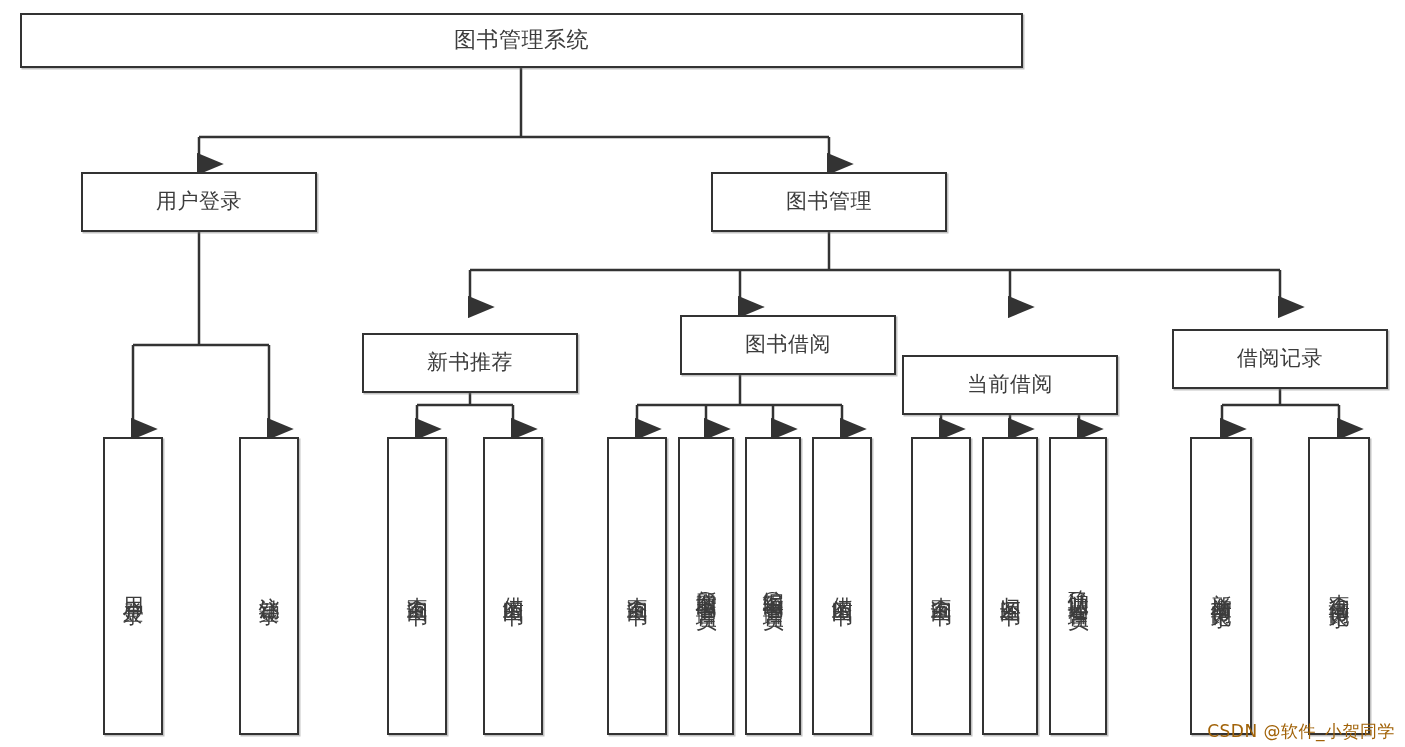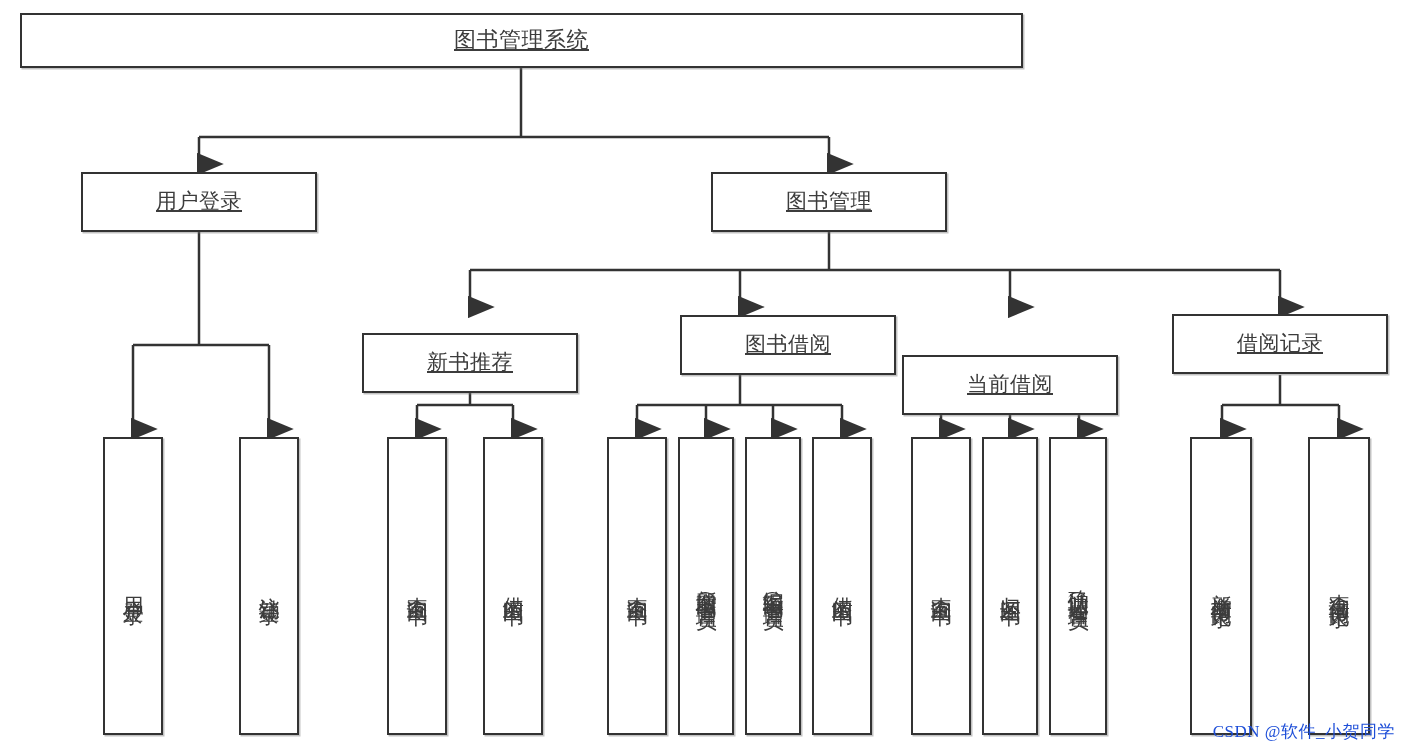--- a/index.html
+++ b/index.html
@@ -41,21 +41,20 @@
     display: block;
     text-align: center;
     color: #3c3c3c;
     white-space: pre;
   }
   
   .node.horiz .node-label {
     font-size: 21px;
     line-height: 1.2;
     letter-spacing: 0.5px;
-    text-decoration: underline;
   }
   .node.root .node-label {
     font-size: 22px;
   }
   
   .node.vert {
     align-items: center;
     justify-content: center;
     padding: 4px 0;
   }
@@ -65,25 +64,24 @@
     font-size: 21px;
     line-height: 1.08;
     letter-spacing: 3px;
     max-height: 100%;
   }
   #watermark {
     position: absolute;
     right: 10px;
     bottom: 4px;
     font-size: 17px;
-    color: #1d4ed8;
+    color: #a16207;
     letter-spacing: 0.5px;
     white-space: nowrap;
     user-select: none;
-    font-family: Liberation Serif, serif;
   }
 </style>
 </head>
 <body>
 
 <div id="diagram-canvas">
 
   <svg id="edge-layer" viewBox="0 0 1405 747" width="1405" height="747" xmlns="http://www.w3.org/2000/svg">
     <defs>
       <marker id="arrowhead" viewBox="0 0 10 12" refX="5" refY="11" markerWidth="9" markerHeight="11" orient="auto-start-reverse">
@@ -147,21 +145,21 @@
 
   <div class="node horiz" style="left:362px; top:333px; width:216px; height:60px;">
     <span class="node-label">新书推荐</span>
   </div>
   <div class="node horiz" style="left:632px; top:315px; width:216px; height:60px;margin-left:48px;">
     <span class="node-label">图书借阅</span>
   </div>
   <div class="node horiz" style="left:902px; top:315px; width:216px; height:60px;margin-top:40px;">
     <span class="node-label">当前借阅</span>
   </div>
-  <div class="node horiz" style="left:1172px; top:314px; width:216px; height:60px;">
+  <div class="node horiz" style="left:1172px; top:329px; width:216px; height:60px;">
     <span class="node-label">借阅记录</span>
   </div>
 
   <div class="node vert" style="left:103px; top:437px; width:60px; height:298px;">
     <span class="node-label">用户登录</span>
   </div>
   <div class="node vert" style="left:239px; top:437px; width:60px; height:298px;">
     <span class="node-label">注销登录</span>
   </div>
 

